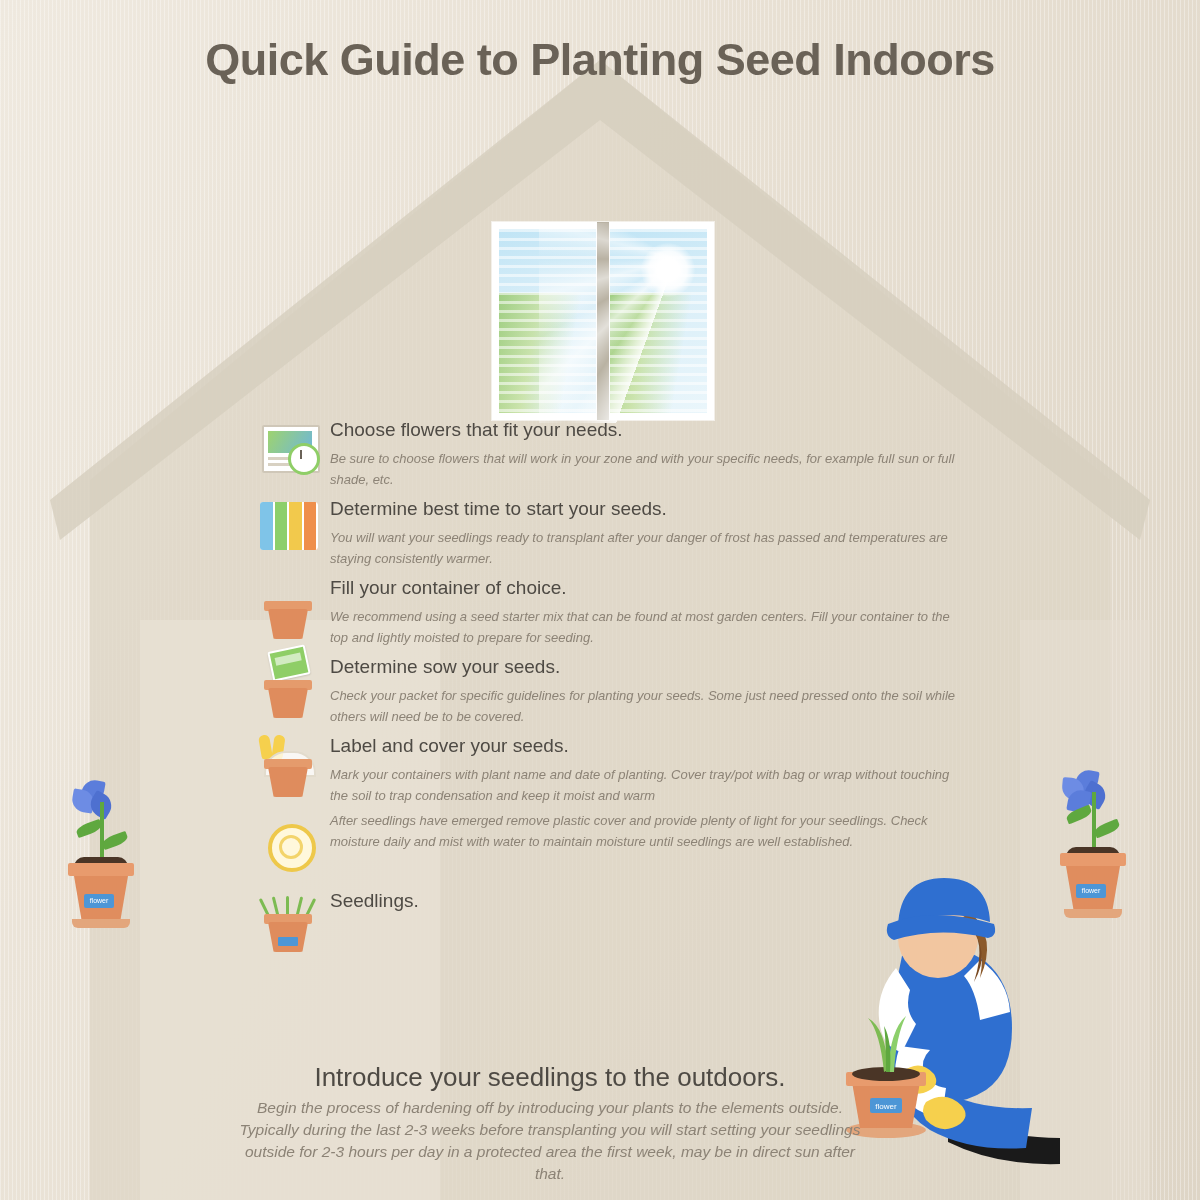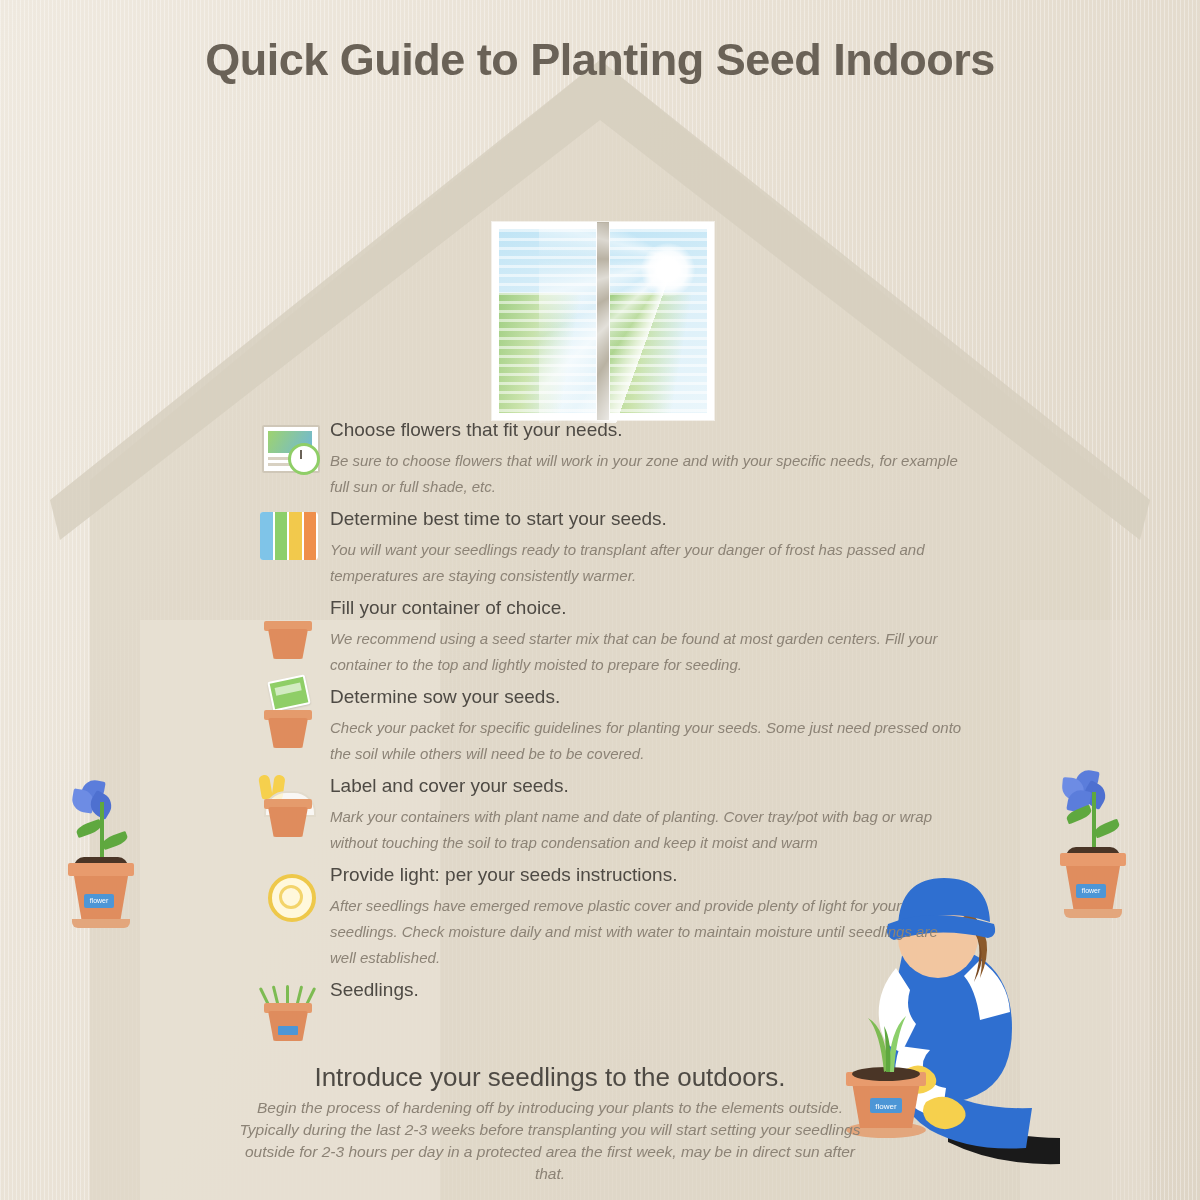--- a/index.html
+++ b/index.html
@@ -142,22 +142,22 @@
     margin-bottom: 4px;
   }
   .step-heading {
     font-size: 19px;
     color: #4e4a44;
     line-height: 30px;
     margin: 0 0 3px 0;
     font-weight: normal;
   }
   .step-body {
-    font-size: 15px;
-    line-height: 26px;
+    font-size: 13px;
+    line-height: 21px;
     color: #8c8376;
     font-style: italic;
     margin: 0;
   }
   .step-icon {
     position: absolute;
     left: 8px;
     top: 2px;
     width: 68px;
     height: 66px;
@@ -602,21 +602,20 @@
         <div class="pot"></div>
       </div>
       <p class="step-heading">Label and cover your seeds.</p>
       <p class="step-body">Mark your containers with plant name and date of planting. Cover tray/pot with bag or wrap without touching the soil to trap condensation and keep it moist and warm</p>
     </div>
 
     <div class="step">
       <div class="step-icon">
         <div class="lamp"></div>
       </div>
-      <p class="step-heading">Provide light: per your seeds instructions.</p>
       <p class="step-body">After seedlings have emerged remove plastic cover and provide plenty of light for your seedlings. Check moisture daily and mist with water to maintain moisture until seedlings are well established.</p>
     </div>
 
     <div class="step">
       <div class="step-icon">
         <div class="sprouts">
           <div class="sprout" style="left:4px;  transform:rotate(-26deg);"></div>
           <div class="sprout" style="left:12px; transform:rotate(-14deg);"></div>
           <div class="sprout" style="left:20px; transform:rotate(0deg);"></div>
           <div class="sprout" style="left:28px; transform:rotate(14deg);"></div>

